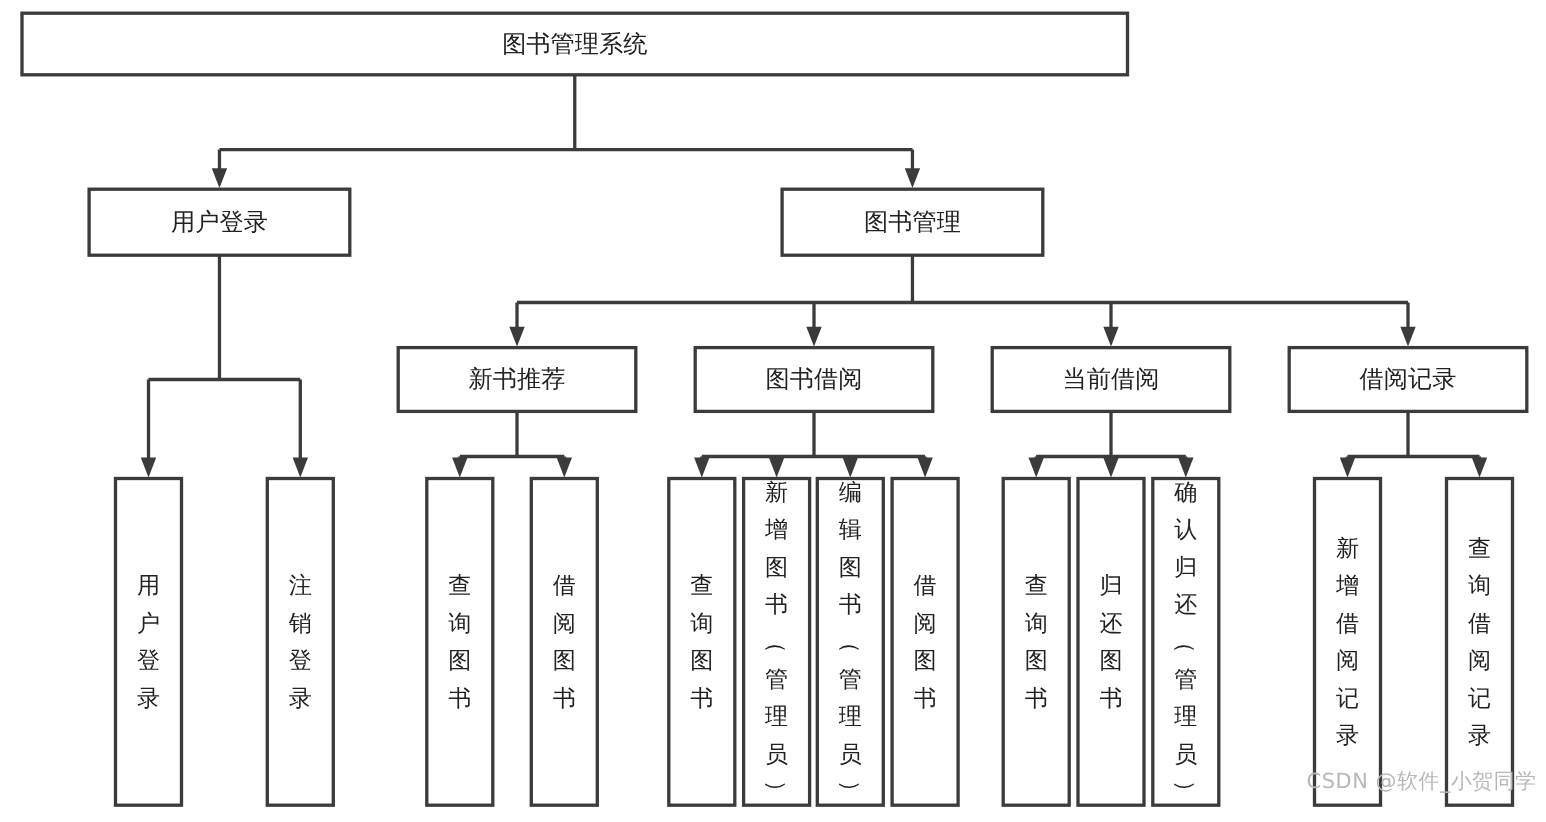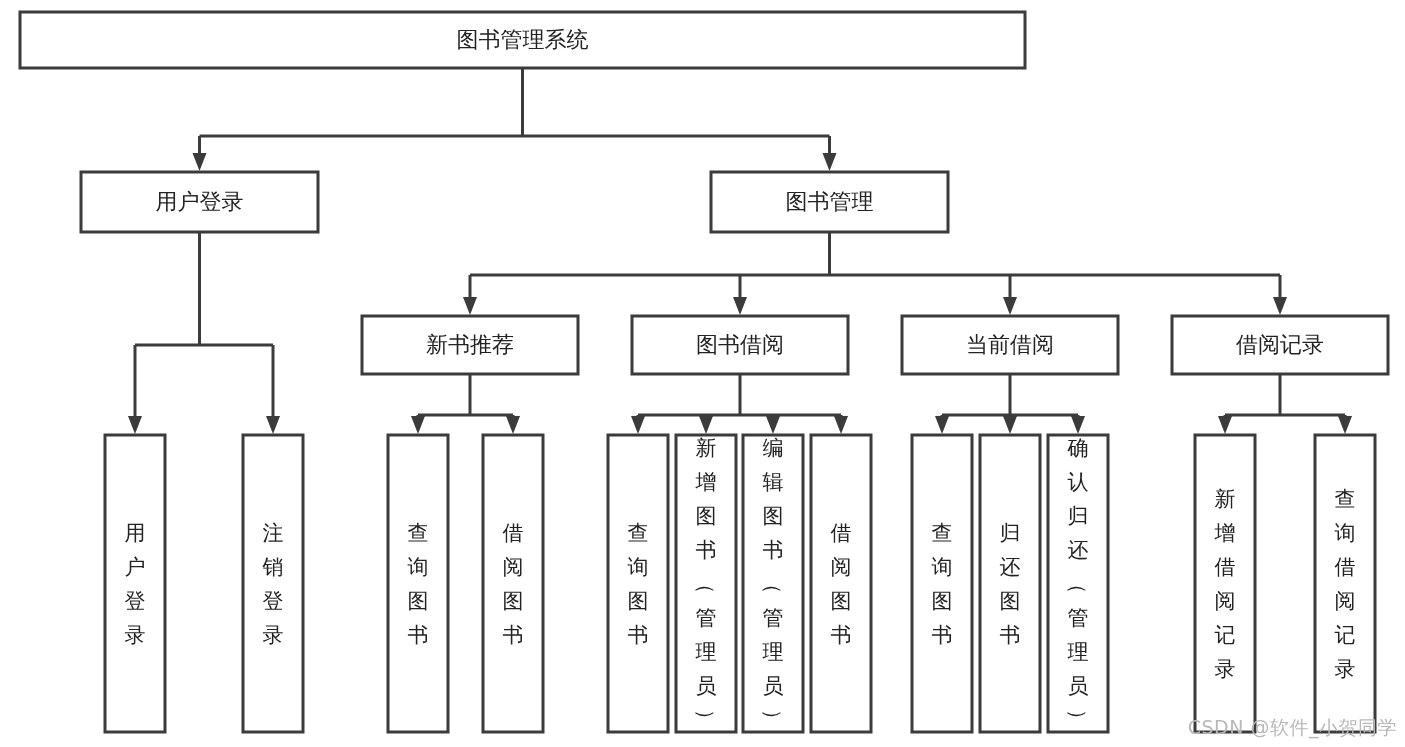--- a/index.html
+++ b/index.html
@@ -45,21 +45,21 @@
     stroke-width: 3;
     fill: none;
   }
   .arrow-head {
     fill: #3b3b3b;
     stroke: none;
   }
   .watermark-text {
     position: absolute;
     right: 8px;
-    bottom: 6px;
+    bottom: 24px;
     font-family: "DejaVu Sans", "Liberation Sans", sans-serif;
     font-size: 19px;
     color: #b8b8b8;
     white-space: nowrap;
     letter-spacing: 0.5px;
     pointer-events: none;
   }
 </style>
 </head>
 <body>

